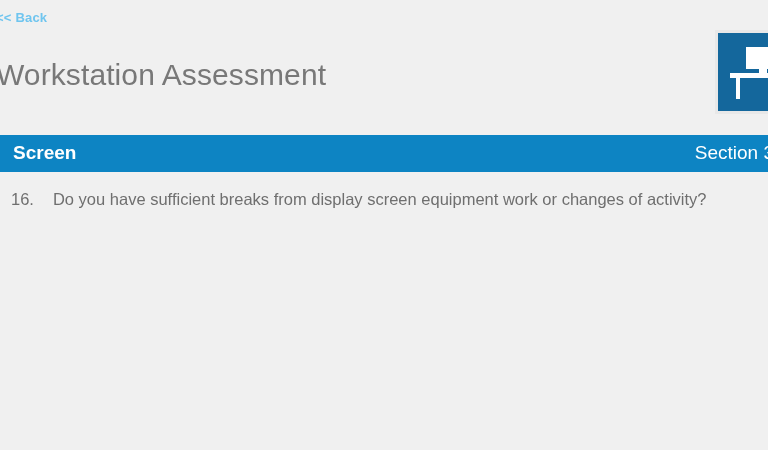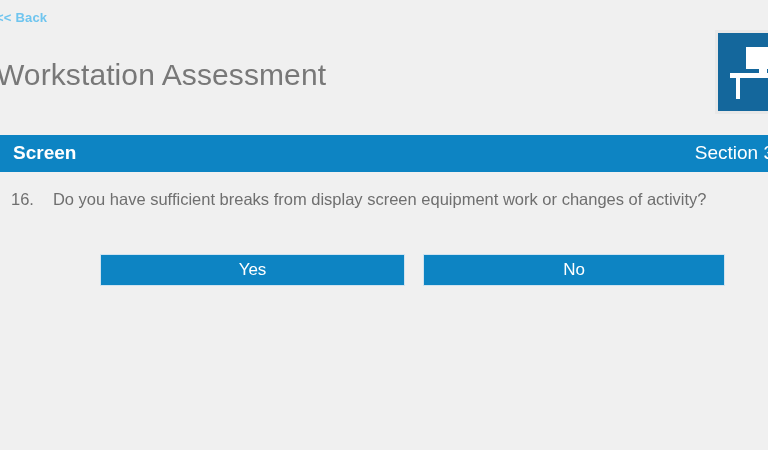--- a/index.html
+++ b/index.html
@@ -151,15 +151,13 @@
 <div class="section-bar">
   <span class="section-name">Screen</span>
   <span class="section-number">Section 3</span>
 </div>
 
 <div class="question">
   <span class="q-num">16.</span><span>Do you have sufficient breaks from display screen equipment work or changes of activity?</span>
 </div>
 
 <div class="answer-row">
-  <div class="answer-btn yes">Yes</div>
-  <div class="answer-btn no">No</div>
 </div>
 
 </body></html>

